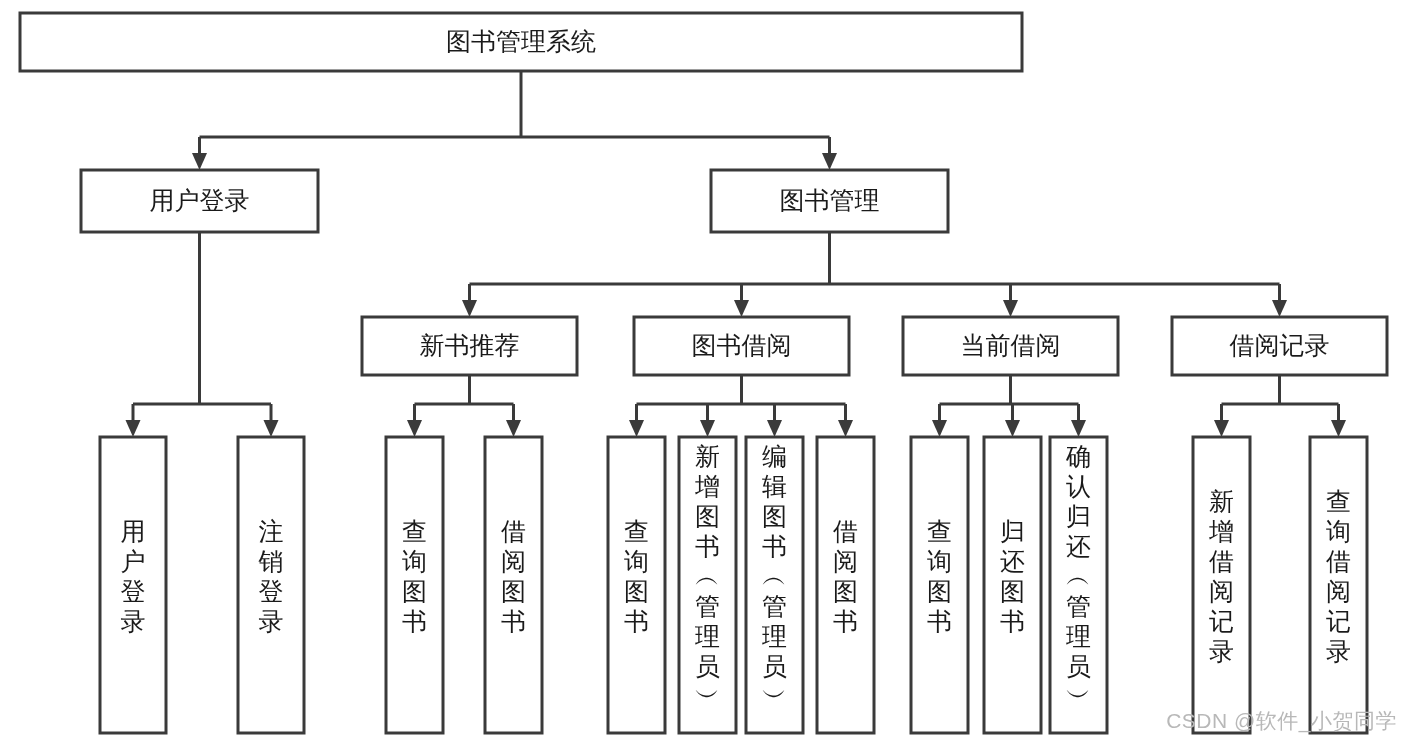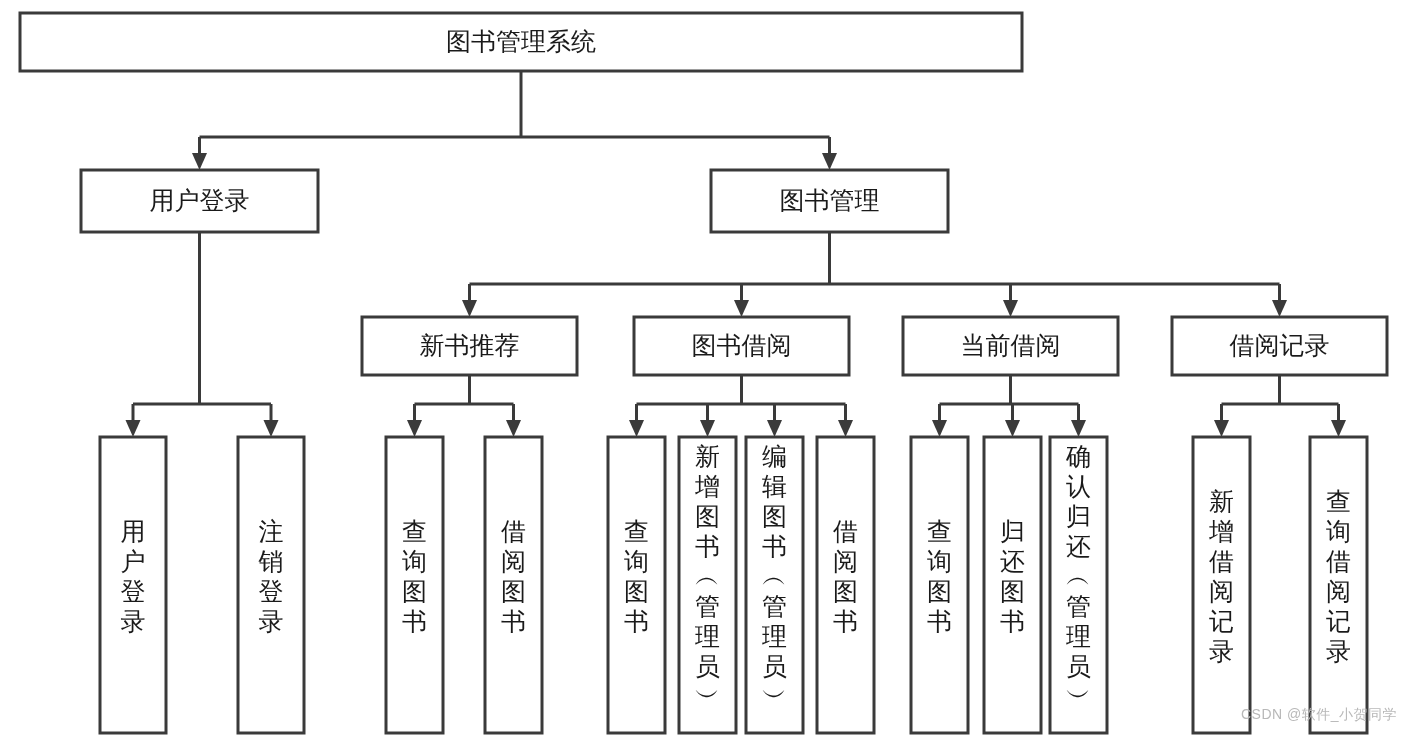--- a/index.html
+++ b/index.html
@@ -42,23 +42,23 @@
     stroke-width: 3;
     fill: none;
   }
   .arrow-head {
     fill: #3a3a3a;
     stroke: none;
   }
   .watermark {
     position: absolute;
     right: 8px;
-    bottom: 23px;
-    font-family: "Liberation Sans", "DejaVu Sans", sans-serif;
-    font-size: 14px;
+    bottom: 12px;
+    font-family: "Liberation Sans", "DejaVu Sans", sans-serif;
+    font-size: 21px;
     color: #b8b8b8;
     white-space: nowrap;
     letter-spacing: 0.5px;
   }
 </style>
 </head>
 <body>
 
 <svg id="diagram" viewBox="0 0 1405 747">
   <g id="edge-layer">

